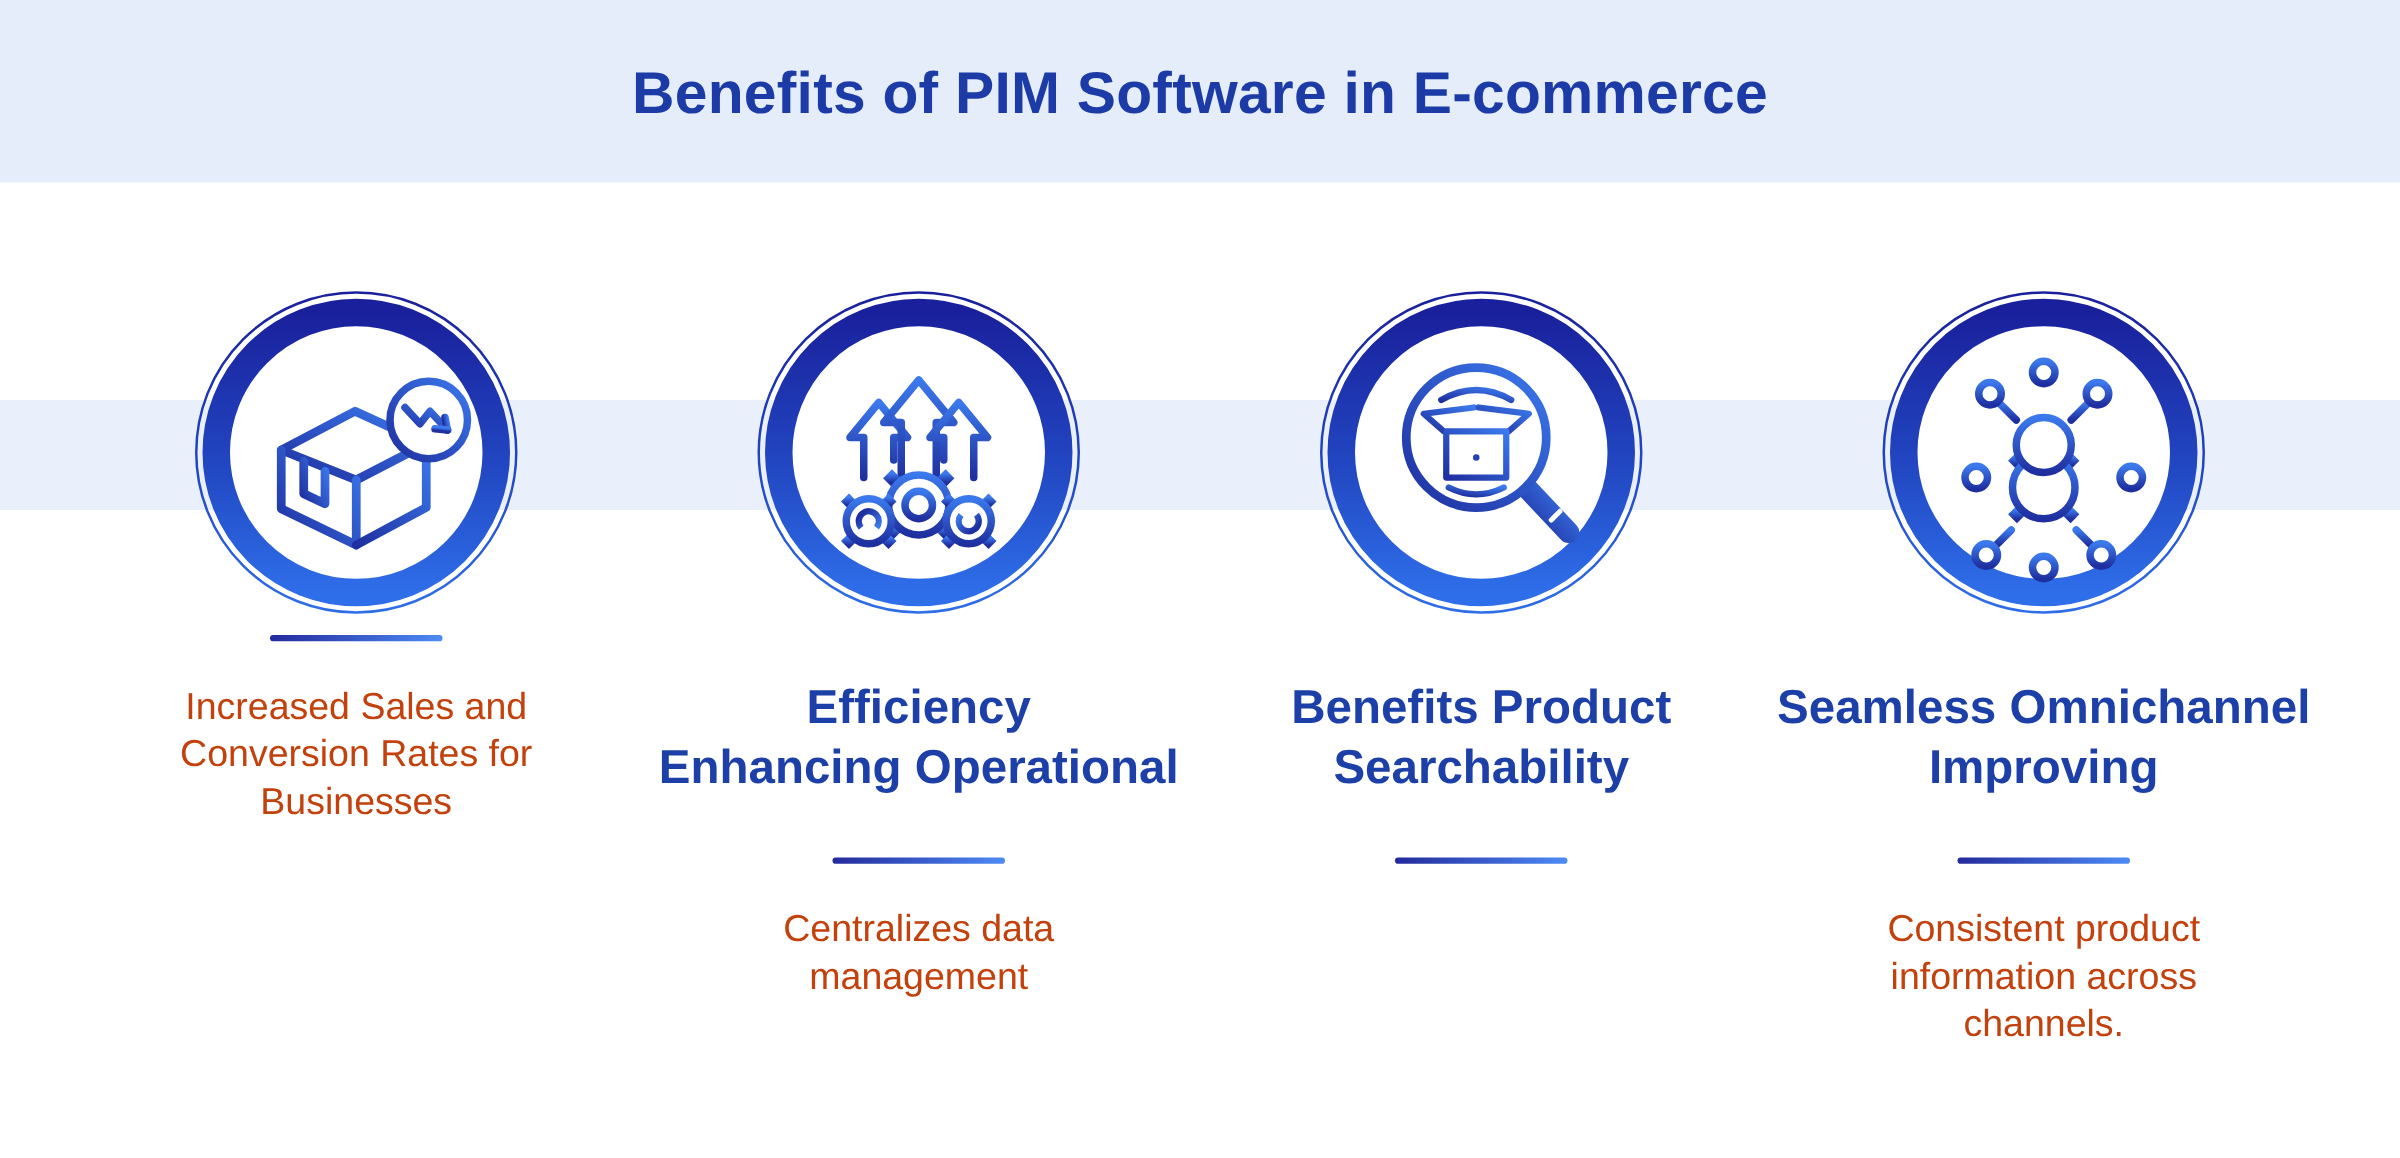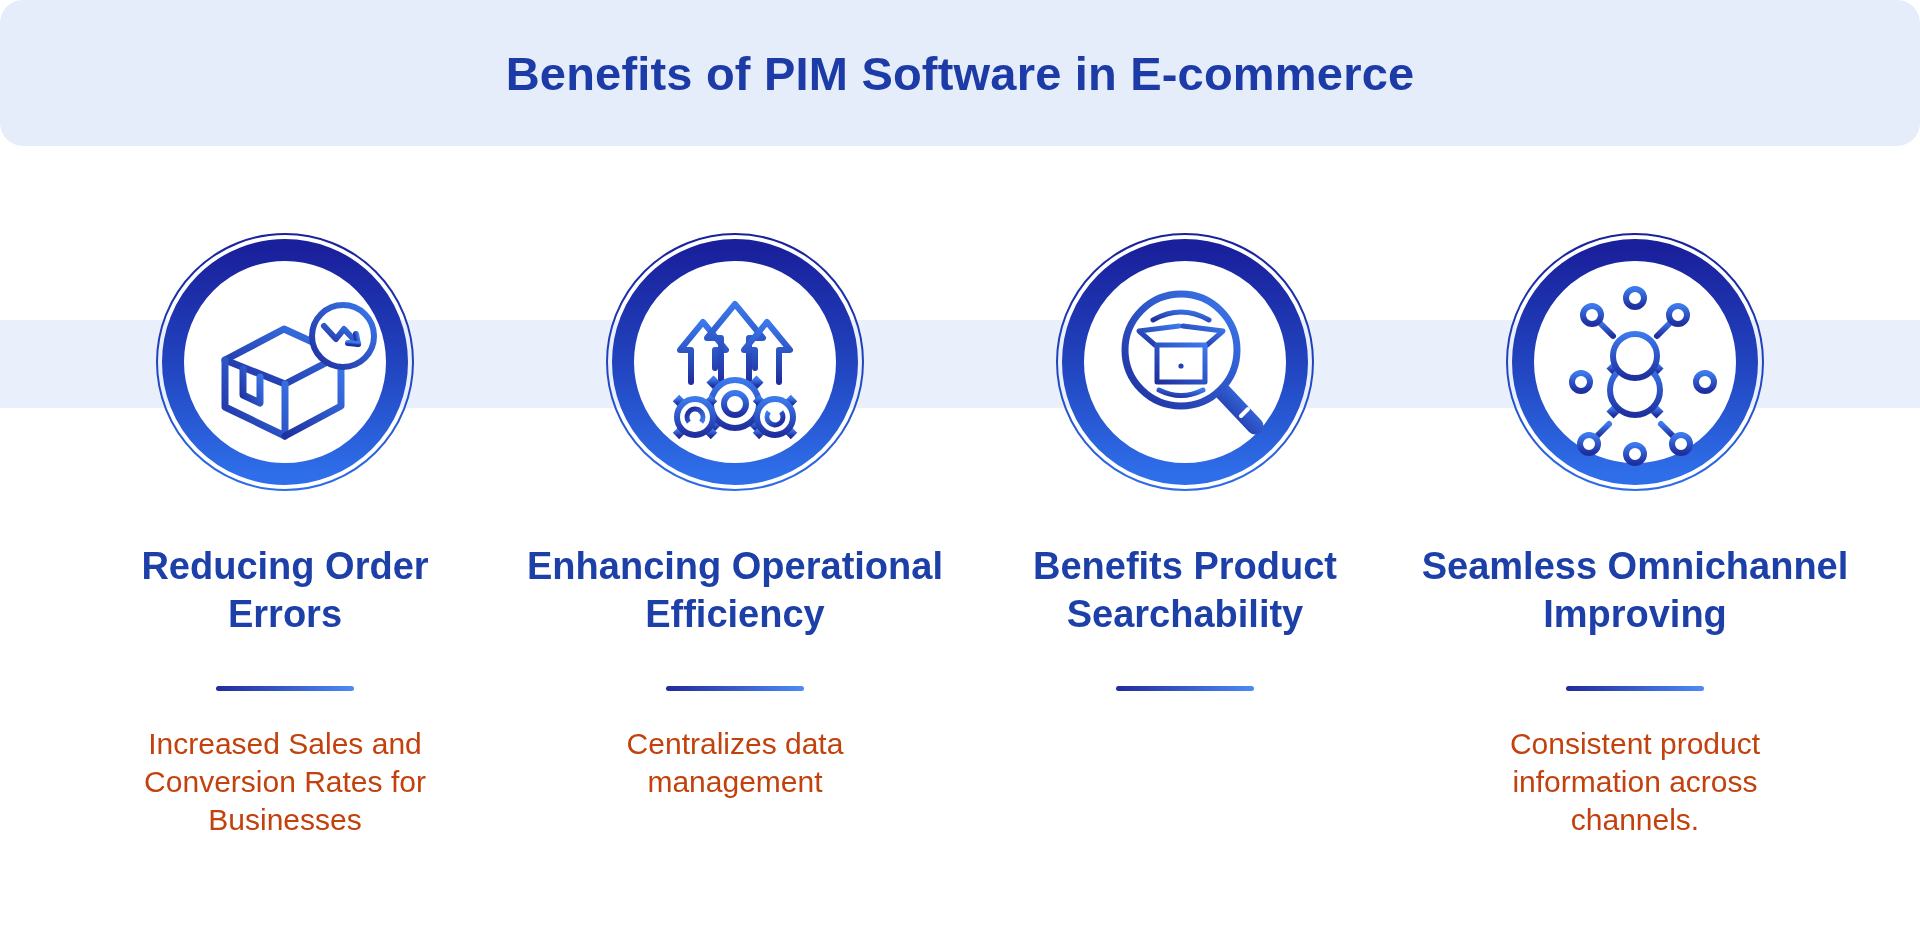--- a/index.html
+++ b/index.html
@@ -4,21 +4,21 @@
 <style>
   html,body{margin:0;padding:0;}
   body{
     width:1920px;height:926px;position:relative;overflow:hidden;
     background:#ffffff;
     font-family:"Liberation Sans", sans-serif;
   }
   .header{
     position:absolute;top:0;left:0;width:100%;height:146px;
     background:#e5edfb;
-    display:flex;align-items:center;justify-content:center;border-radius:23px;
+    display:flex;align-items:center;justify-content:center;
   }
   .page-title{
     margin:0;font-size:47px;font-weight:bold;color:#1c3ba7;letter-spacing:.2px;
   }
   .band{
     position:absolute;top:320px;left:0;width:100%;height:88px;
     background:#e9f0fc;
   }
   .columns{
     position:absolute;top:232px;left:60px;width:1800px;
@@ -84,24 +84,20 @@
         <path d="M186,123 L186,174 L130,204"></path>
         <path d="M88,137 L88,163 L105,171 L105,145"></path>
       </g>
       <g stroke="url(#gradIconD)">
         <circle cx="188" cy="104" r="31" fill="#ffffff" stroke-width="6"></circle>
         <path class="st6" d="M169,94 L181,107 L189,97 L203,112"></path>
         <path class="st6" d="M203,112 L201,102"></path>
         <path class="st6" d="M203,112 L193,111"></path>
       </g>
     </svg>
-    <h2 class="heading">
-      <span>Reducing Order</span>
-      <span>Errors</span>
-    </h2>
     <div class="divider"></div>
     <p class="description">
       <span>Increased Sales and</span>
       <span>Conversion Rates for</span>
       <span>Businesses</span>
     </p>
   </div>
 
   <div class="column">
     <svg class="medallion" viewBox="0 0 260 260">
@@ -152,22 +148,22 @@
           <line x1="157" y1="172" x2="151" y2="166"></line>
           <line x1="183" y1="172" x2="189" y2="166"></line>
           <line x1="157" y1="198" x2="151" y2="204"></line>
           <line x1="183" y1="198" x2="189" y2="204"></line>
         </g>
         <circle cx="170" cy="185" r="18" fill="#ffffff" stroke-width="6"></circle>
         <circle cx="170" cy="185" r="8" fill="none" stroke-width="5" pathLength="100" stroke-dasharray="72 28" transform="rotate(-40 170 185)"></circle>
       </g>
     </svg>
     <h2 class="heading">
+      <span>Efficiency</span>
       <span>Enhancing Operational</span>
-      <span>Efficiency</span>
     </h2>
     <div class="divider"></div>
     <p class="description">
       <span>Centralizes data</span>
       <span>management</span>
     </p>
   </div>
 
   <div class="column">
     <svg class="medallion" viewBox="0 0 260 260">

